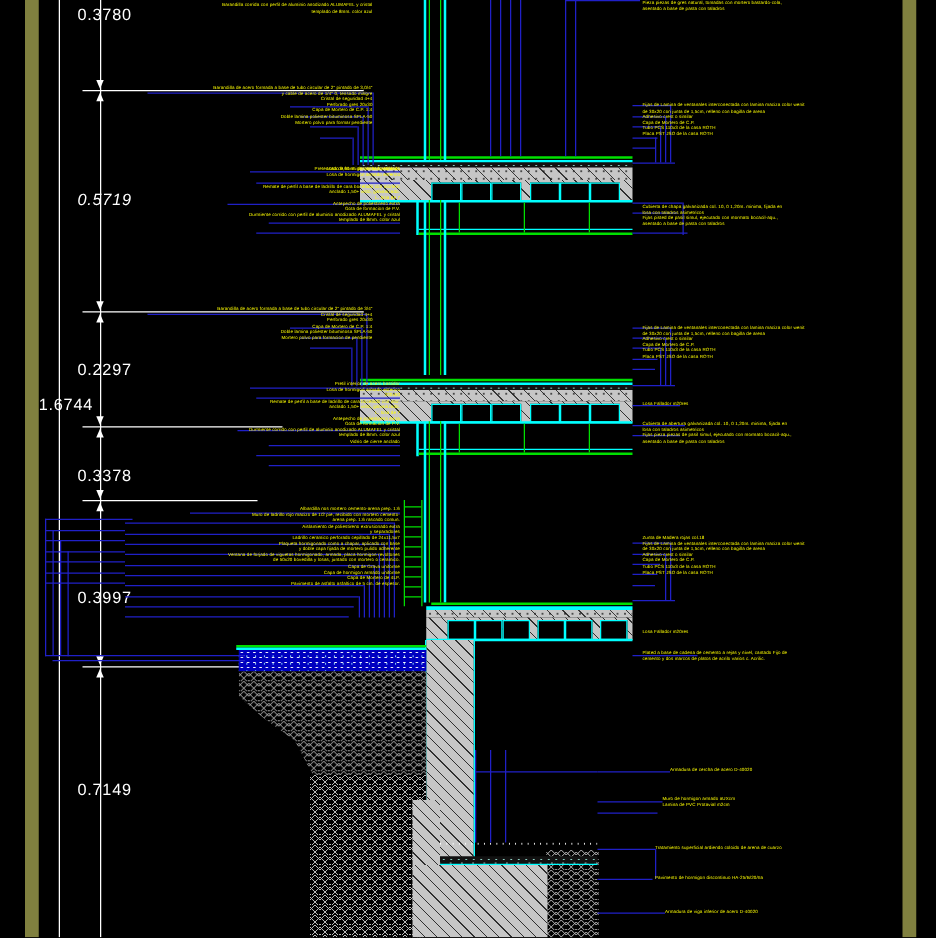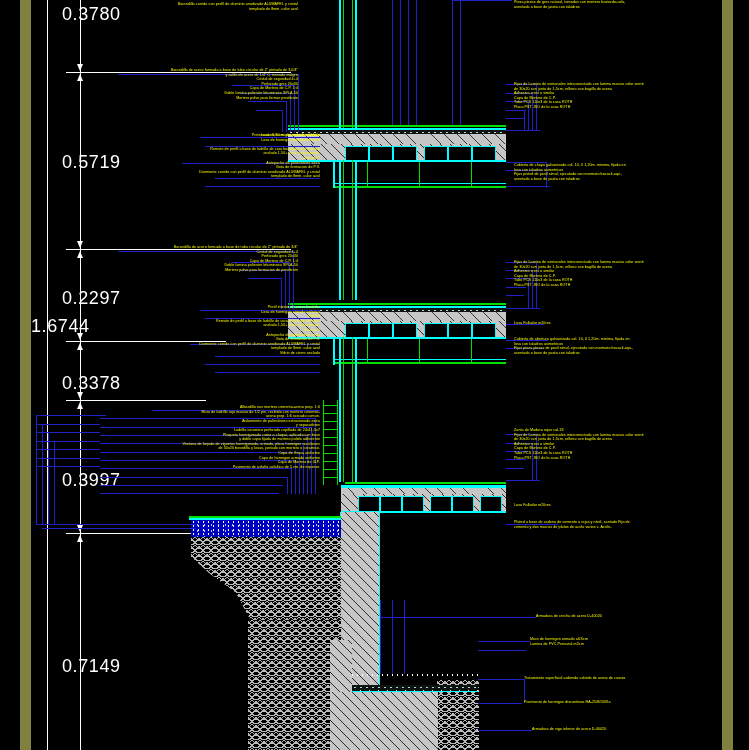--- a/index.html
+++ b/index.html
@@ -8,21 +8,21 @@
        font-family:"Liberation Sans", sans-serif;}
   #stage{position:relative;width:749px;height:750px;background:#000;overflow:hidden;}
 
   .band{position:absolute;top:0;height:750px;background:#80803f;}
   #band-left{left:20px;width:11px;}
   #band-right{left:722px;width:11px;}
 
   .vline{position:absolute;background:#ffffff;width:1px;}
   .hline{position:absolute;background:#ffffff;height:1px;}
 
-  .dimtxt{position:absolute;color:#ffffff;font-size:18px;letter-spacing:.6px;
+  .dimtxt{position:absolute;color:#ffffff;font-size:13px;letter-spacing:.6px;
           white-space:nowrap;font-family:"Liberation Sans", sans-serif;}
 
   .arrow{position:absolute;width:0;height:0;border-left:3px solid transparent;
          border-right:3px solid transparent;}
   .arrow.dn{border-top:7px solid #ffffff;}
   .arrow.up{border-bottom:7px solid #ffffff;}
 
   .note{position:absolute;color:#ffff00;font-size:3.6px;line-height:4.6px;
         white-space:pre;font-family:"Liberation Sans", sans-serif;
         letter-spacing:.1px;}
@@ -96,25 +96,25 @@
   <div class="arrow dn" style="left:77px; top:241px;"></div>
   <div class="arrow up" style="left:77px; top:251px;"></div>
   <div class="arrow dn" style="left:77px; top:333px;"></div>
   <div class="arrow up" style="left:77px; top:343px;"></div>
   <div class="arrow dn" style="left:77px; top:392px;"></div>
   <div class="arrow up" style="left:77px; top:402px;"></div>
   <div class="arrow dn" style="left:77px; top:525px;"></div>
   <div class="arrow up" style="left:77px; top:535px;"></div>
 
   <div class="dimtxt" style="left:62px;  top:4px;">0.3780</div>
-  <div class="dimtxt" style="left:62px;  top:152px;">0.5719</div>
+  <div class="dimtxt" style="left:62px;  top:152px;font-style:italic;">0.5719</div>
   <div class="dimtxt" style="left:62px;  top:288px;">0.2297</div>
   <div class="dimtxt" style="left:62px;  top:373px;">0.3378</div>
   <div class="dimtxt" style="left:62px;  top:470px;">0.3997</div>
-  <div class="dimtxt" style="left:62px;  top:656px;">0.7149</div>
+  <div class="dimtxt" style="left:62px;  top:624px;">0.7149</div>
   <div class="dimtxt" style="left:31px; top:316px;">1.6744</div>
 
   <div class="green" style="left:288px; top:125px; width:218px; height:2px;"></div>
   <div class="cyan" style="left:288px; top:128px; width:218px; height:2px;"></div>
   <div class="speck" style="left:288px; top:130px; width:218px; height:4px;"></div>
   <div class="conc-d" style="left:288px; top:134px; width:218px; height:10px;"></div>
   <div class="conc" style="left:288px; top:144px; width:218px; height:17px;"></div>
 
   <div class="blk" style="left:345px; top:146px; width:22px; height:13px;"></div>
   <div class="blk" style="left:369px; top:146px; width:22px; height:13px;"></div>

